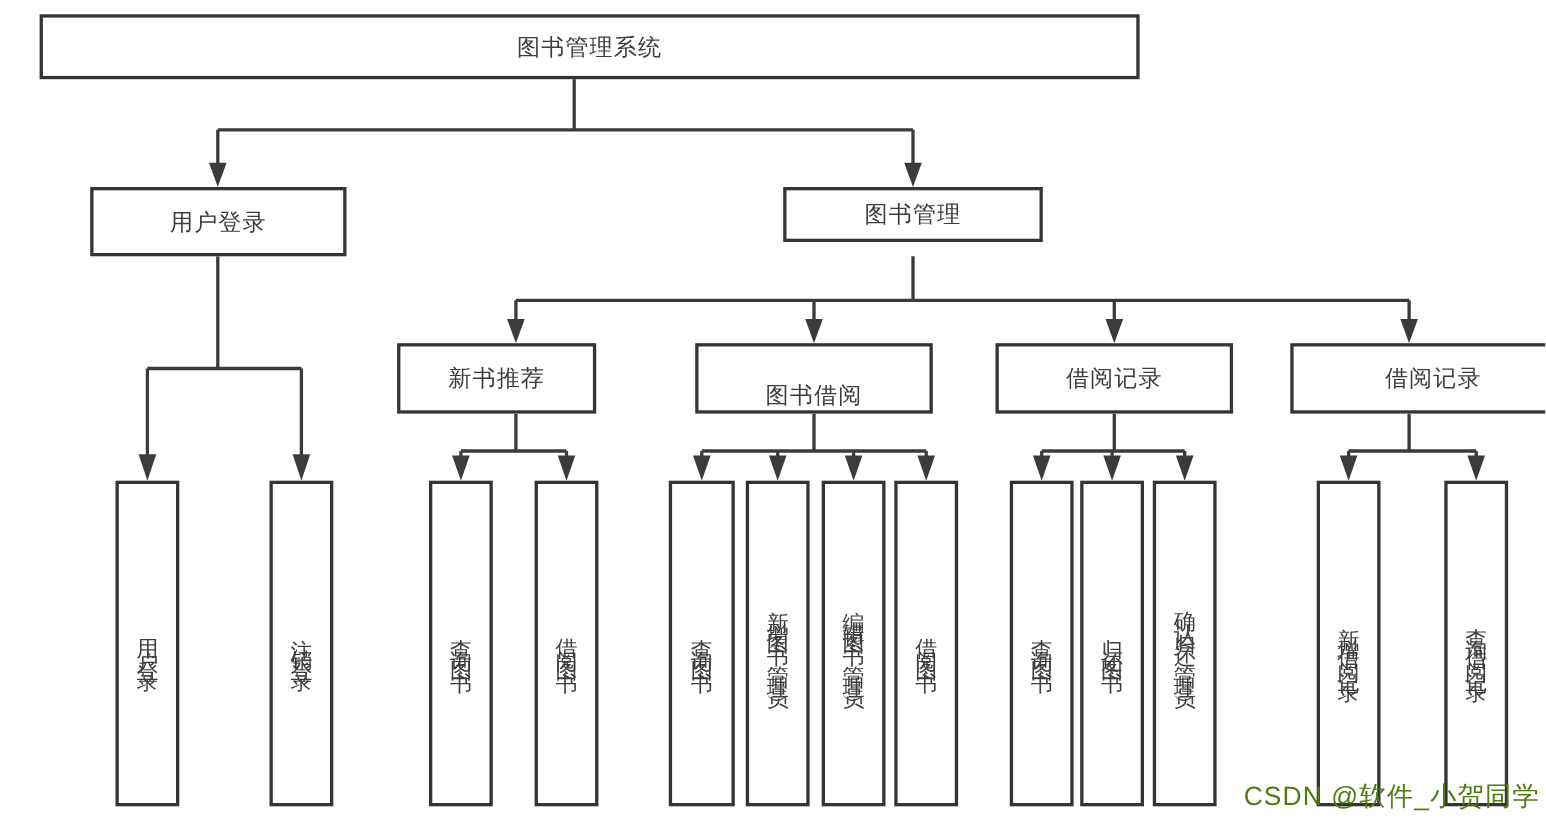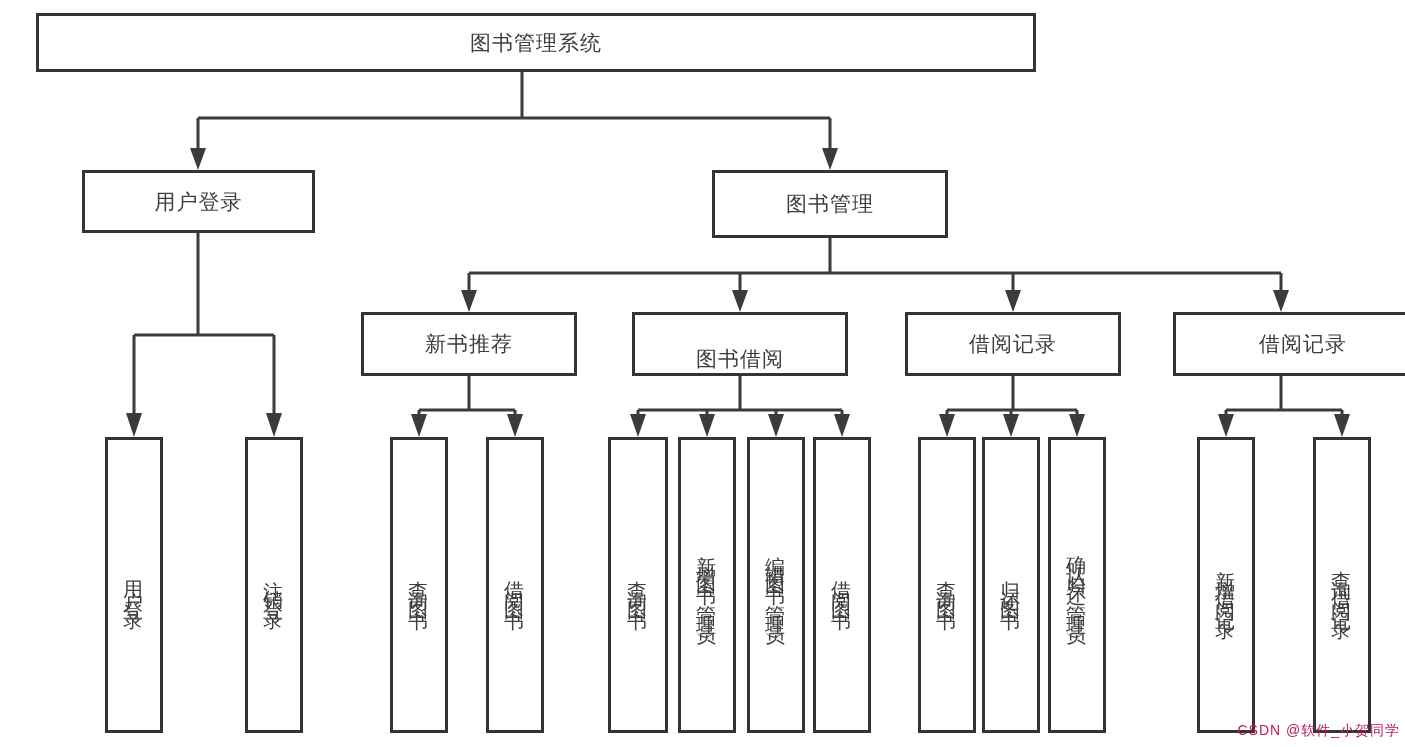--- a/index.html
+++ b/index.html
@@ -55,25 +55,25 @@
     font-size: 20px;
     letter-spacing: 10px;
     white-space: nowrap;
   }
 
   
   .n-root  { left: 22px;  top: 13px;  width: 1000px; height: 59px; margin-left: 14px; }
 
   
   .n-login { left: 82px;  top: 170px; width: 233px; height: 63px; }
-  .n-mgmt  { left: 712px; top: 170px; width: 236px; height: 68px; }
+  .n-mgmt  { left: 712px; top: 170px; width: 236px; height: 50px; }
 
   
   .n-l3 { top: 312px; height: 64px; }
-  .n-newrec { left: 361px;  width: 216px; }
+  .n-newrec { left: 361px;  width: 181px; }
   .n-borrow { left: 632px;  width: 216px; align-items: flex-end; }
   .n-curr   { left: 905px;  width: 216px; }
   .n-record { left: 1173px; width: 260px; }
 
   
   .n-leaf { top: 437px; height: 296px; width: 58px; }
   .lf-1  { left: 105px; }
   .lf-2  { left: 245px; }
   .lf-3  { left: 390px; }
   .lf-4  { left: 486px; }
@@ -84,22 +84,22 @@
   .lf-9  { left: 918px; }
   .lf-10 { left: 982px; }
   .lf-11 { left: 1048px; }
   .lf-12 { left: 1197px; }
   .lf-13 { left: 1313px; }
 
   .watermark {
     position: absolute;
     right: 5px;
     bottom: 7px;
-    font-size: 14px;
-    color: #be185d;
+    font-size: 24px;
+    color: #4d7c0f;
     letter-spacing: 1px;
     z-index: 3;
     white-space: nowrap;
   }
 </style>
 </head>
 <body>
 
 <div class="canvas">
 

